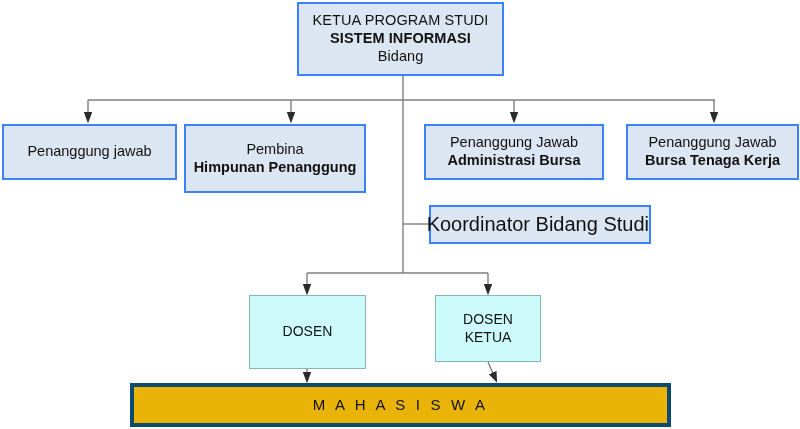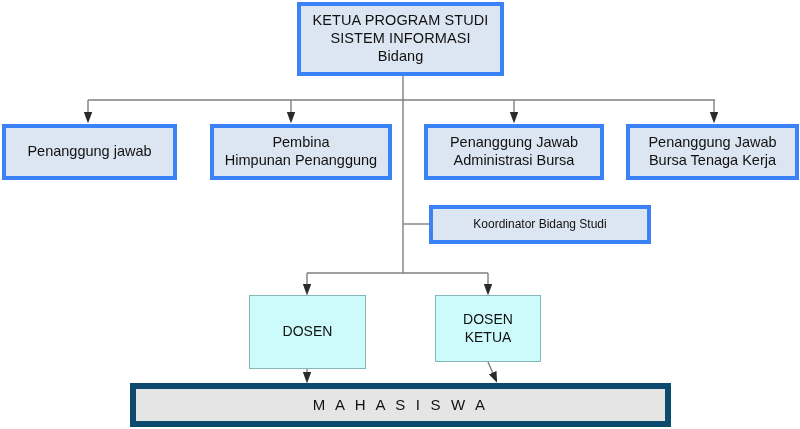--- a/index.html
+++ b/index.html
@@ -30,49 +30,49 @@
     display: flex;
     flex-direction: column;
     align-items: center;
     justify-content: center;
     text-align: center;
     color: #111111;
     line-height: 1.22;
   }
   .node-blue {
     background: #dce6f2;
-    border: 4px solid #3b82f6;
+    border: 2px solid #3b82f6;
   }
   .node-cyan {
     background: #cdfbfb;
     border: 1px solid #86b6bb;
   }
   .node-peach {
-    background: #e5e5e5;
-    border: 6px solid #0c4a6e;
+    background: #eab308;
+    border: 4px solid #0c4a6e;
   }
   .line {
     font-weight: normal;
     white-space: nowrap;
   }
   .line-bold {
-    font-weight: normal;
+    font-weight: bold;
     white-space: nowrap;
   }
   
   #node-ketua {
     left: 297px; top: 2px; width: 207px; height: 74px;
     font-size: 14.5px;
   }
   #node-ketua .line, #node-ketua .line-bold { letter-spacing: .1px; }
   #node-lab   { left: 2px;   top: 124px; width: 175px; height: 56px; font-size: 14.5px; }
-  #node-pembina { left: 210px; top: 124px; width: 182px; height: 56px; font-size: 14.5px; }
+  #node-pembina { left: 184px; top: 124px; width: 182px; height: 69px; font-size: 14.5px; }
   #node-admin { left: 424px; top: 124px; width: 180px; height: 56px; font-size: 14.5px; }
   #node-bursa { left: 626px; top: 124px; width: 173px; height: 56px; font-size: 14.5px; }
-  #node-koordinator { left: 429px; top: 205px; width: 222px; height: 39px; font-size: 12px; }
+  #node-koordinator { left: 429px; top: 205px; width: 222px; height: 39px; font-size: 20px; align-items: flex-end; }
   #node-dosen { left: 249px; top: 295px; width: 117px; height: 74px; font-size: 14px; }
   #node-dosen-wali { left: 435px; top: 295px; width: 106px; height: 67px; font-size: 14px; }
   #node-mahasiswa {
     left: 130px; top: 383px; width: 541px; height: 44px;
     font-size: 15px; letter-spacing: 3.2px;
   }
 </style>
 </head>
 <body>
 

